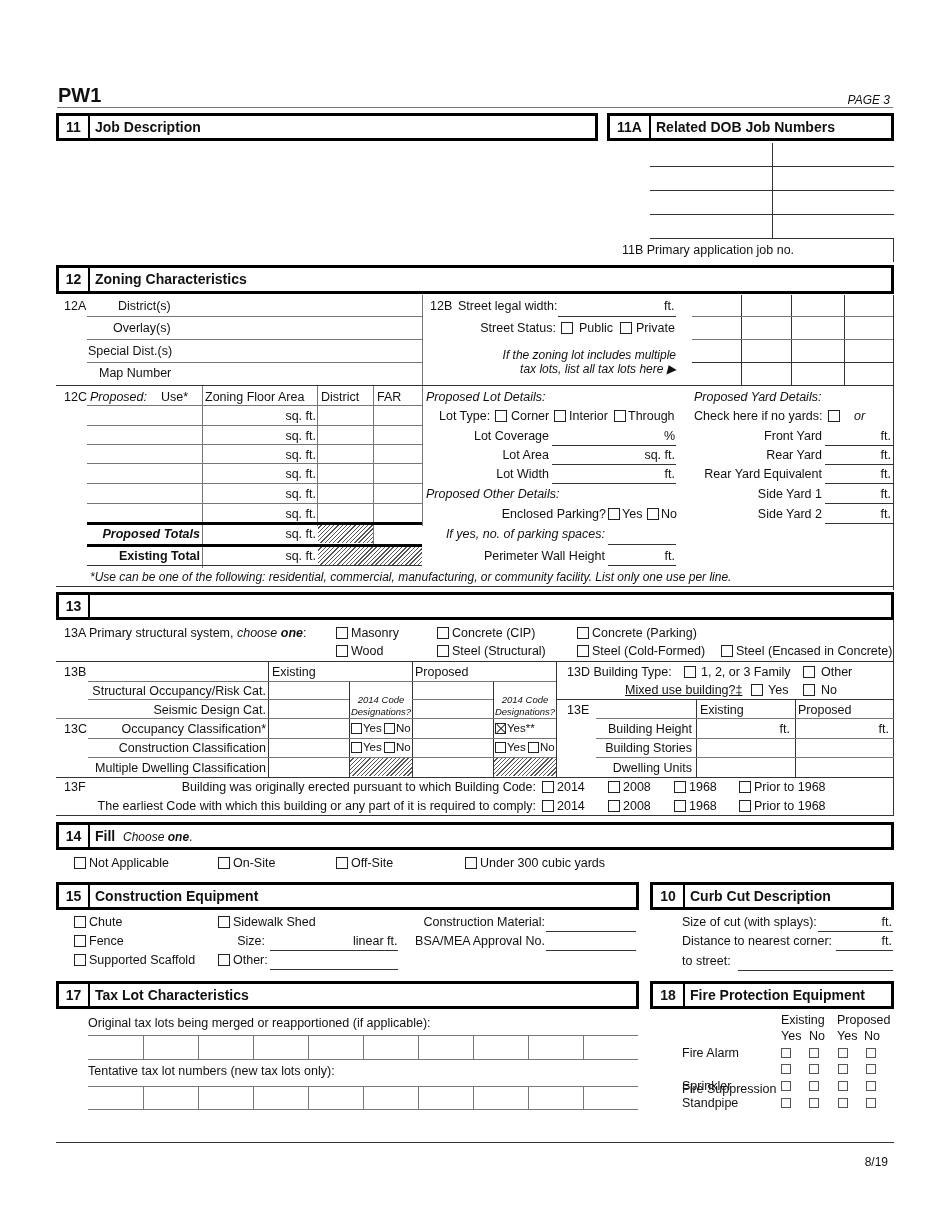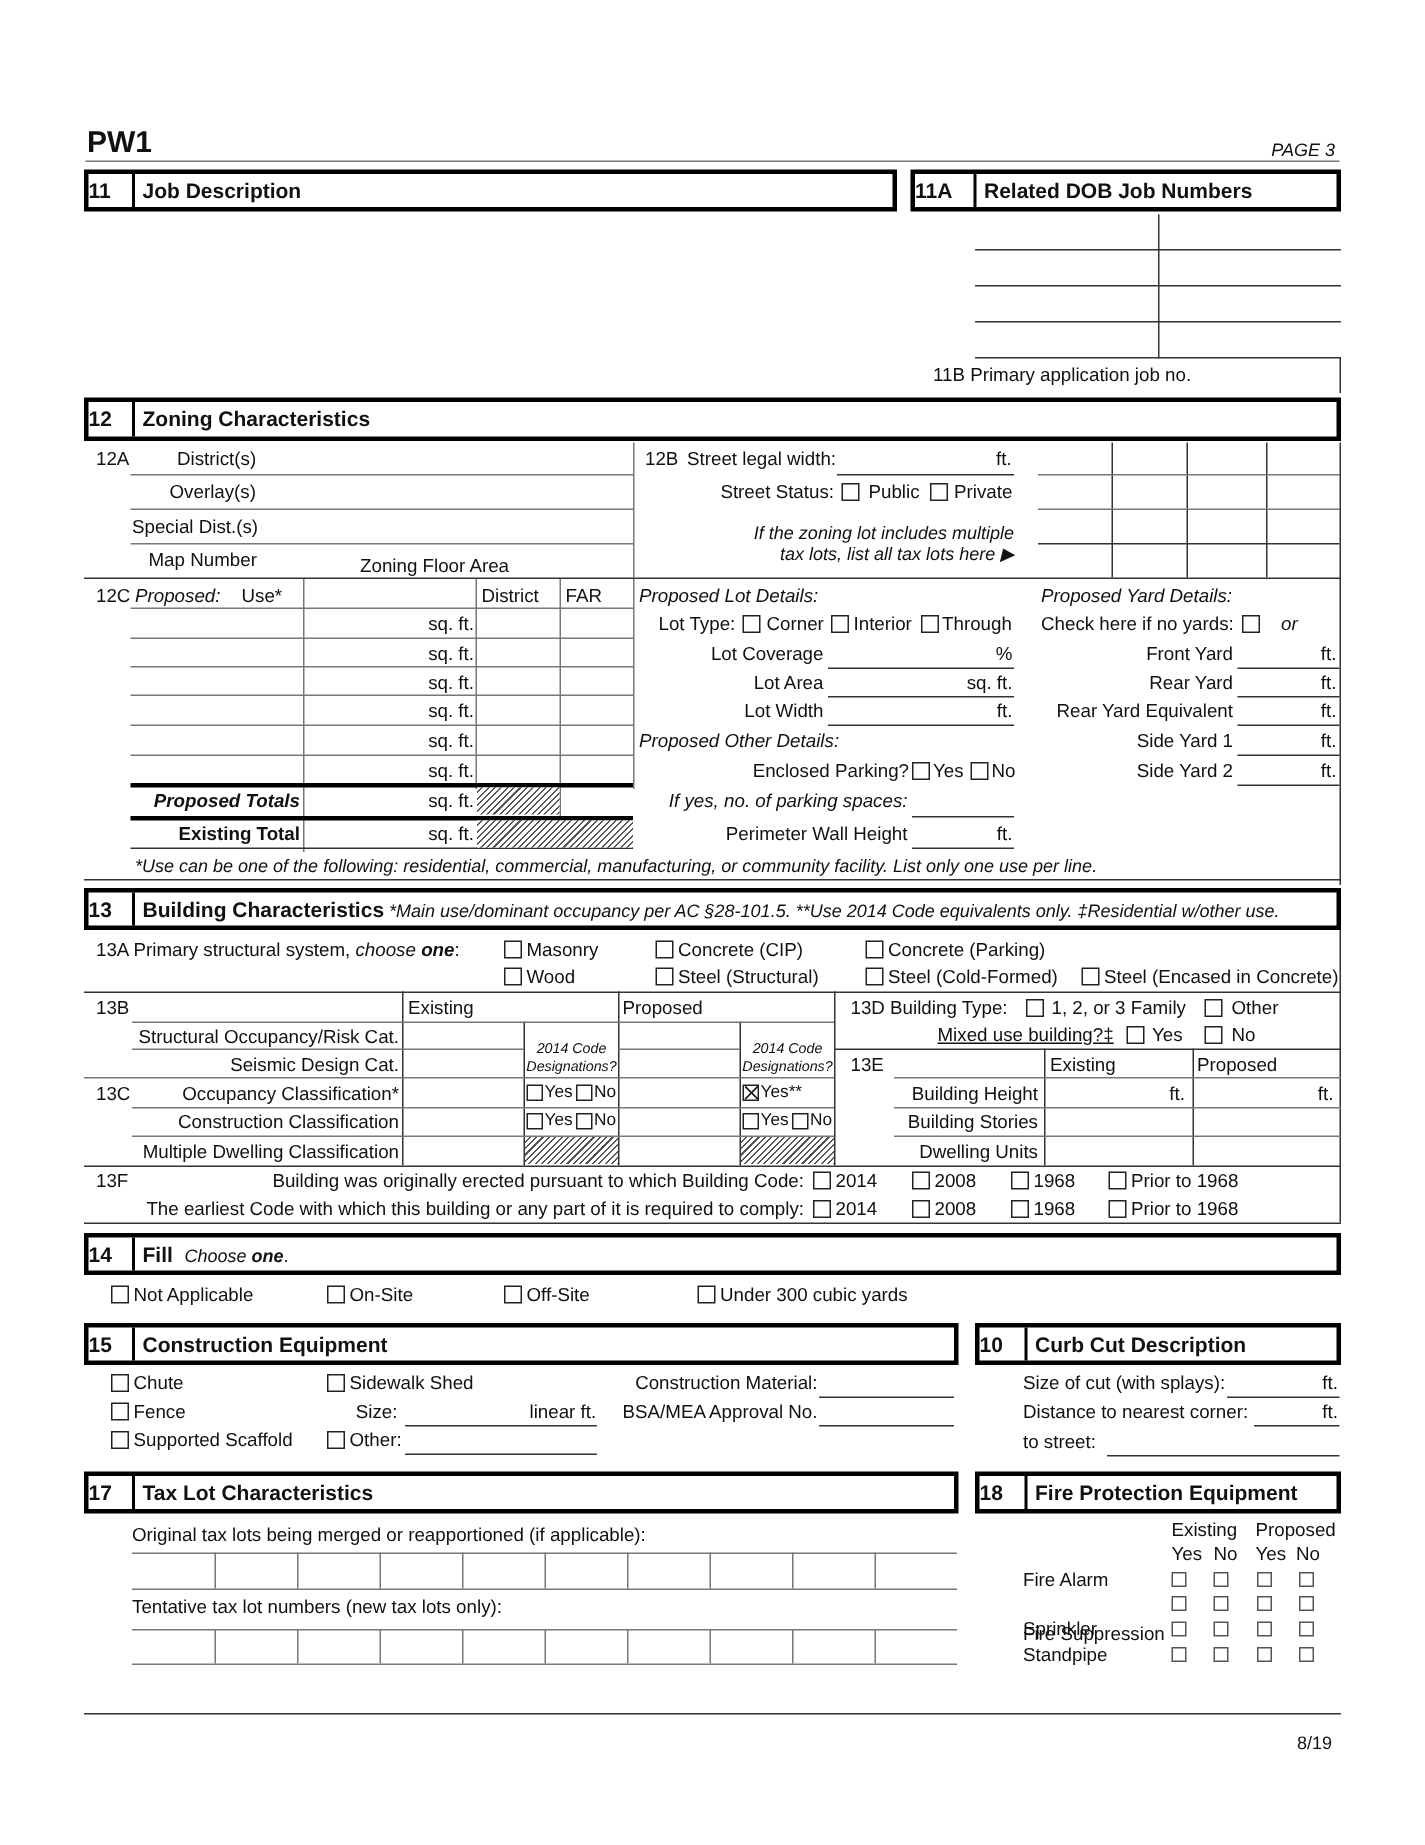--- a/index.html
+++ b/index.html
@@ -7,21 +7,21 @@
   .a{position:absolute;white-space:nowrap;}
   .r{text-align:right;}
   .i{font-style:italic;}
   .b{font-weight:bold;}
   .hl{position:absolute;height:0;border-top:1px solid #333;}
   .hl2{position:absolute;height:0;border-top:1px solid #777;}
   .hlk{position:absolute;height:0;border-top:3px solid #000;}
   .vl{position:absolute;width:0;border-left:1px solid #333;}
   .vl2{position:absolute;width:0;border-left:1px solid #777;}
   .sechdr{position:absolute;height:25px;border:3px solid #000;box-sizing:border-box;background:#fff;}
-  .sechdr .num{position:absolute;left:0;top:0;bottom:0;border-right:2px solid #000;text-align:left;font-weight:bold;font-size:14px;line-height:19px;}
+  .sechdr .num{position:absolute;left:0;top:0;bottom:0;border-right:2px solid #000;text-align:center;font-weight:bold;font-size:14px;line-height:19px;}
   .sechdr .ttl{position:absolute;top:0;font-weight:bold;font-size:14px;line-height:19px;white-space:nowrap;}
   .cb{position:absolute;width:12px;height:12px;border:1px solid #222;box-sizing:border-box;background:#fff;}
   .cbs{position:absolute;width:10px;height:10px;border:1px solid #555;box-sizing:border-box;background:#fff;}
   .cb.checked::before,.cb.checked::after{content:"";position:absolute;left:-1px;top:4px;width:12px;height:0;border-top:1.4px solid #111;}
   .cb.checked::before{transform:rotate(45deg);}
   .cb.checked::after{transform:rotate(-45deg);}
   .hatch{position:absolute;background:repeating-linear-gradient(135deg,#fff 0,#fff 2px,#555 2px,#555 3px);}
   .small{font-size:9.5px;}
   .sm11{font-size:11.5px;}
 </style>
@@ -101,21 +101,21 @@
 <div class="hl" style="left:692px;top:362px;width:201px;"></div>
 <div class="a" style="left:693px;top:297px;width:46px;height:18px;"></div>
 <div class="a" style="left:743px;top:297px;width:46px;height:18px;"></div>
 <div class="a" style="left:793px;top:297px;width:49px;height:18px;"></div>
 <div class="a" style="left:846px;top:297px;width:45px;height:18px;"></div>
 <div class="hl" style="left:56px;top:385px;width:838px;"></div>
 
 <div class="a" style="left:64px;top:390px;">12C</div>
 <div class="a i" style="left:90px;top:390px;">Proposed:</div>
 <div class="a" style="left:161px;top:390px;">Use*</div>
-<div class="a" style="left:205px;top:370px;margin-left:35px;">Zoning Floor Area</div>
+<div class="a" style="left:205px;top:390px;">Zoning Floor Area</div>
 <div class="a" style="left:321px;top:390px;">District</div>
 <div class="a" style="left:377px;top:390px;">FAR</div>
 <div class="vl2" style="left:202px;top:386px;height:182px;"></div>
 <div class="vl2" style="left:317px;top:386px;height:140px;"></div>
 <div class="vl2" style="left:373px;top:386px;height:160px;"></div>
 <div class="vl2" style="left:422px;top:386px;height:140px;"></div>
 
 <div class="hl2" style="left:87px;top:405px;width:335px;"></div>
 <div class="hl2" style="left:87px;top:425px;width:335px;"></div>
 <div class="hl2" style="left:87px;top:444px;width:335px;"></div>
@@ -213,21 +213,20 @@
 <div class="a r" style="right:128px;top:507px;">Side Yard 2</div>
 <div class="hl" style="left:825px;top:523px;width:68px;"></div>
 <div class="a" style="left:827px;top:506px;width:50px;height:16px;"></div>
 <div class="a r" style="right:59px;top:507px;">ft.</div>
 
 <div class="a i" style="left:90px;top:570px;font-size:12px;">*Use can be one of the following: residential, commercial, manufacturing, or community facility.  List only one use per line.</div>
 <div class="hl" style="left:56px;top:586px;width:838px;"></div>
 
 <div class="sechdr" style="left:56px;top:592px;width:838px;height:28px;">
   <div class="num" style="width:29px;line-height:22px;">13</div>
-  <div class="ttl" style="left:36px;line-height:22px;"><span>Building Characteristics</span><span class="i" style="font-weight:normal;font-size:12px;"> *Main use/dominant occupancy per AC §28-101.5.  **Use 2014 Code equivalents only.  ‡Residential w/other use.</span></div>
 </div>
 
 <div class="a" style="left:64px;top:626px;"><span>13A Primary structural system, </span><span class="i">choose </span><span class="i b">one</span><span>:</span></div>
 <div class="cb" style="left:336px;top:627px;"></div>
 <div class="a" style="left:351px;top:626px;">Masonry</div>
 <div class="cb" style="left:336px;top:645px;"></div>
 <div class="a" style="left:351px;top:644px;">Wood</div>
 <div class="cb" style="left:437px;top:627px;"></div>
 <div class="a" style="left:452px;top:626px;">Concrete (CIP)</div>
 <div class="cb" style="left:437px;top:645px;"></div>

